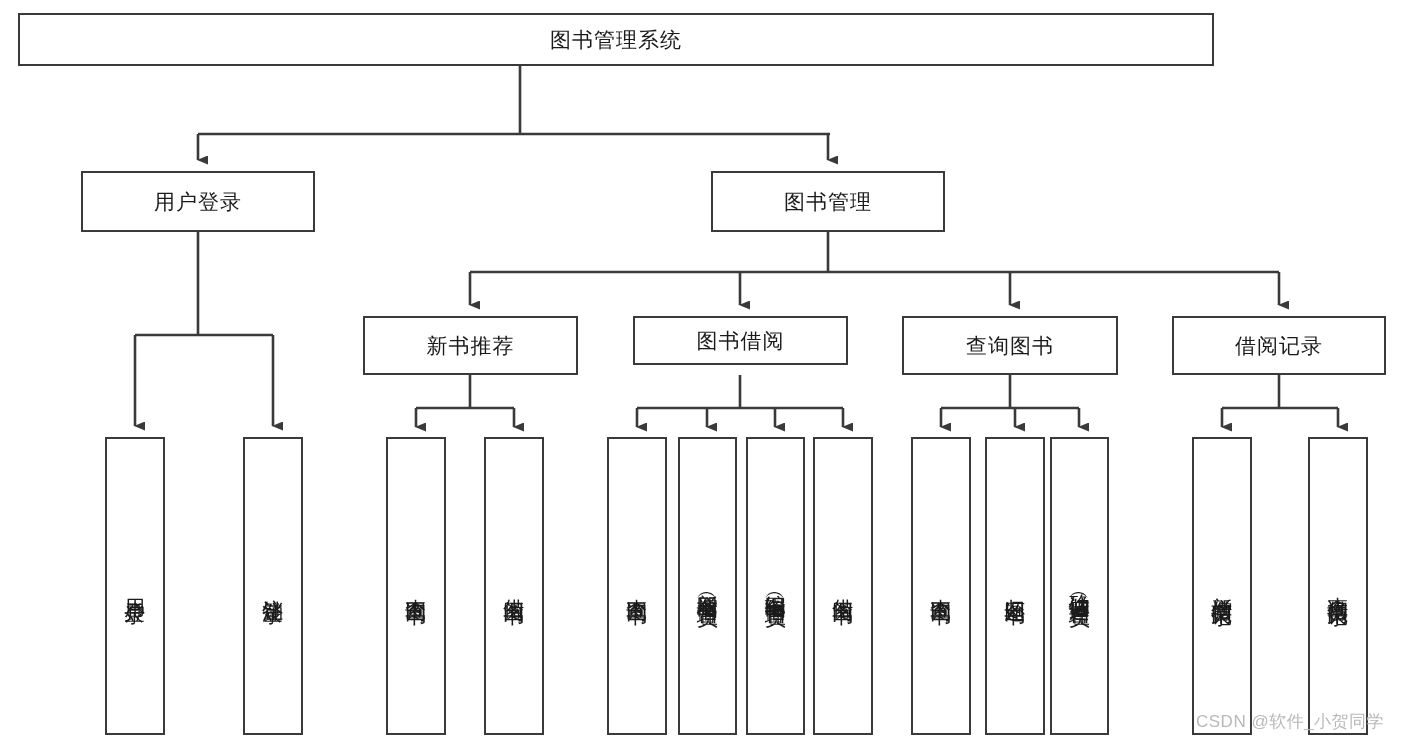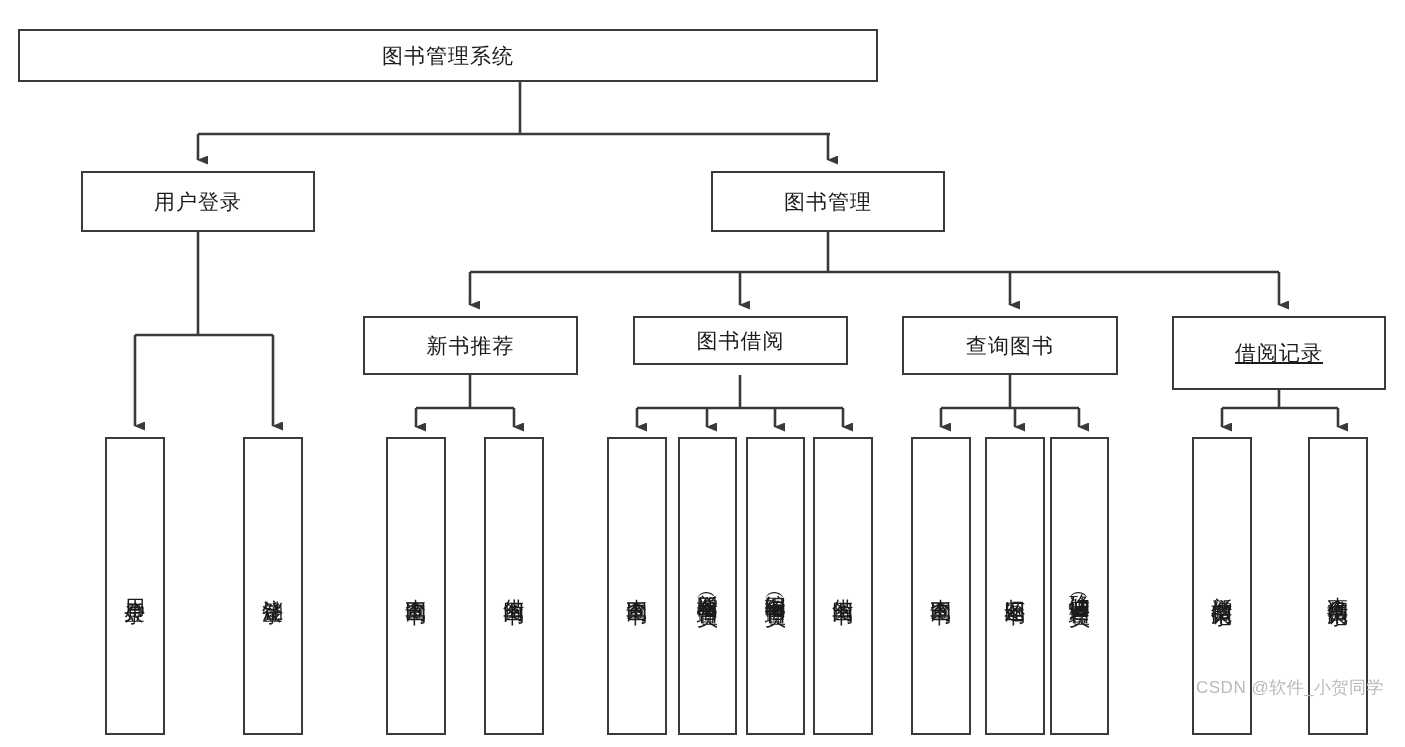--- a/index.html
+++ b/index.html
@@ -109,41 +109,41 @@
       <path d="M1015,408 L1015,427" marker-end="url(#arrowhead)"></path>
       <path d="M1079,408 L1079,427" marker-end="url(#arrowhead)"></path>
 
       <path d="M1279,375 L1279,408"></path>
       <path d="M1222,408 L1338,408"></path>
       <path d="M1222,408 L1222,427" marker-end="url(#arrowhead)"></path>
       <path d="M1338,408 L1338,427" marker-end="url(#arrowhead)"></path>
     </g>
   </svg>
 
-  <div class="node horizontal" style="left:18px; top:13px; width:860px; height:53px;margin-top:16px;">
+  <div class="node horizontal" style="left:18px; top:13px; width:1196px; height:53px;">
     <span>图书管理系统</span>
   </div>
 
   <div class="node horizontal" style="left:81px; top:171px; width:234px; height:61px;">
     <span>用户登录</span>
   </div>
   <div class="node horizontal" style="left:711px; top:171px; width:234px; height:61px;text-align:center;">
     <span>图书管理</span>
   </div>
 
   <div class="node horizontal" style="left:363px; top:316px; width:215px; height:59px;text-align:center;">
     <span>新书推荐</span>
   </div>
   <div class="node horizontal" style="left:633px; top:316px; width:215px; height:49px;">
     <span>图书借阅</span>
   </div>
   <div class="node horizontal" style="left:902px; top:316px; width:216px; height:59px;">
     <span>查询图书</span>
   </div>
-  <div class="node horizontal" style="left:1172px; top:316px; width:214px; height:74px;text-decoration:underline;">
+  <div class="node horizontal" style="left:1172px; top:316px; width:214px; height:59px;">
     <span>借阅记录</span>
   </div>
 
   <div class="node vertical" style="left:105px; top:437px; width:60px; height:298px;">
     <span class="vtext">用户登录</span>
   </div>
   <div class="node vertical" style="left:243px; top:437px; width:60px; height:298px;">
     <span class="vtext">注销登录</span>
   </div>
 
@@ -177,15 +177,15 @@
     <span class="vtext">确认归还（管理员）</span>
   </div>
 
   <div class="node vertical" style="left:1192px; top:437px; width:60px; height:298px;">
     <span class="vtext">新增借阅记录</span>
   </div>
   <div class="node vertical" style="left:1308px; top:437px; width:60px; height:298px;">
     <span class="vtext">查询借阅记录</span>
   </div>
 
-  <div class="watermark" style="left:1196px; top:676px;">CSDN @软件_小贺同学</div>
+  <div class="watermark" style="left:1196px; top:710px;">CSDN @软件_小贺同学</div>
 
 </div>
 
 </body></html>

